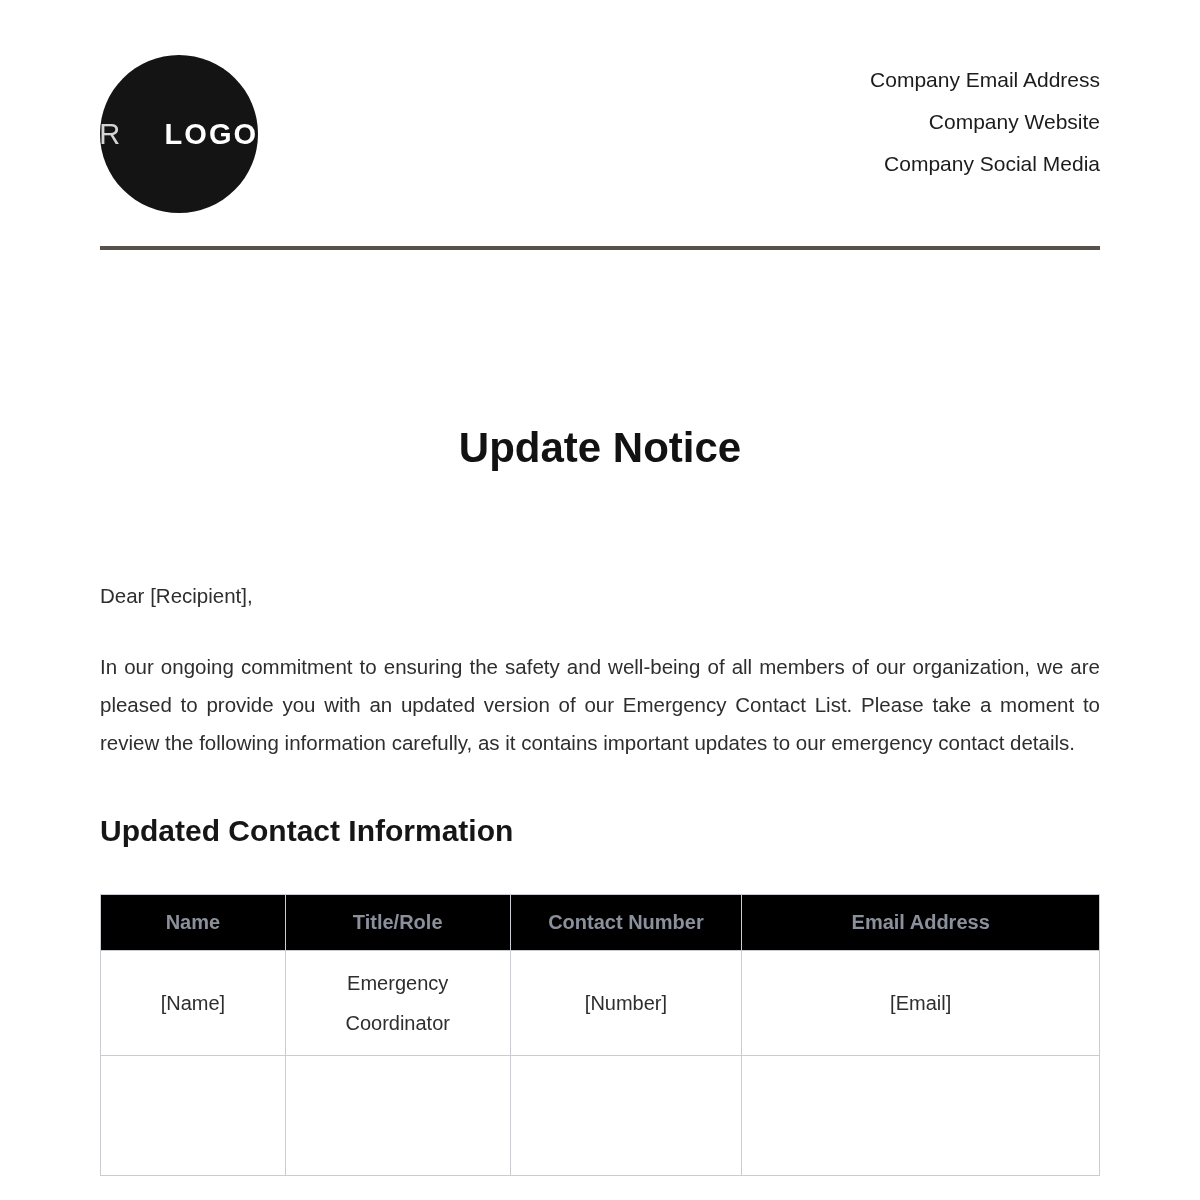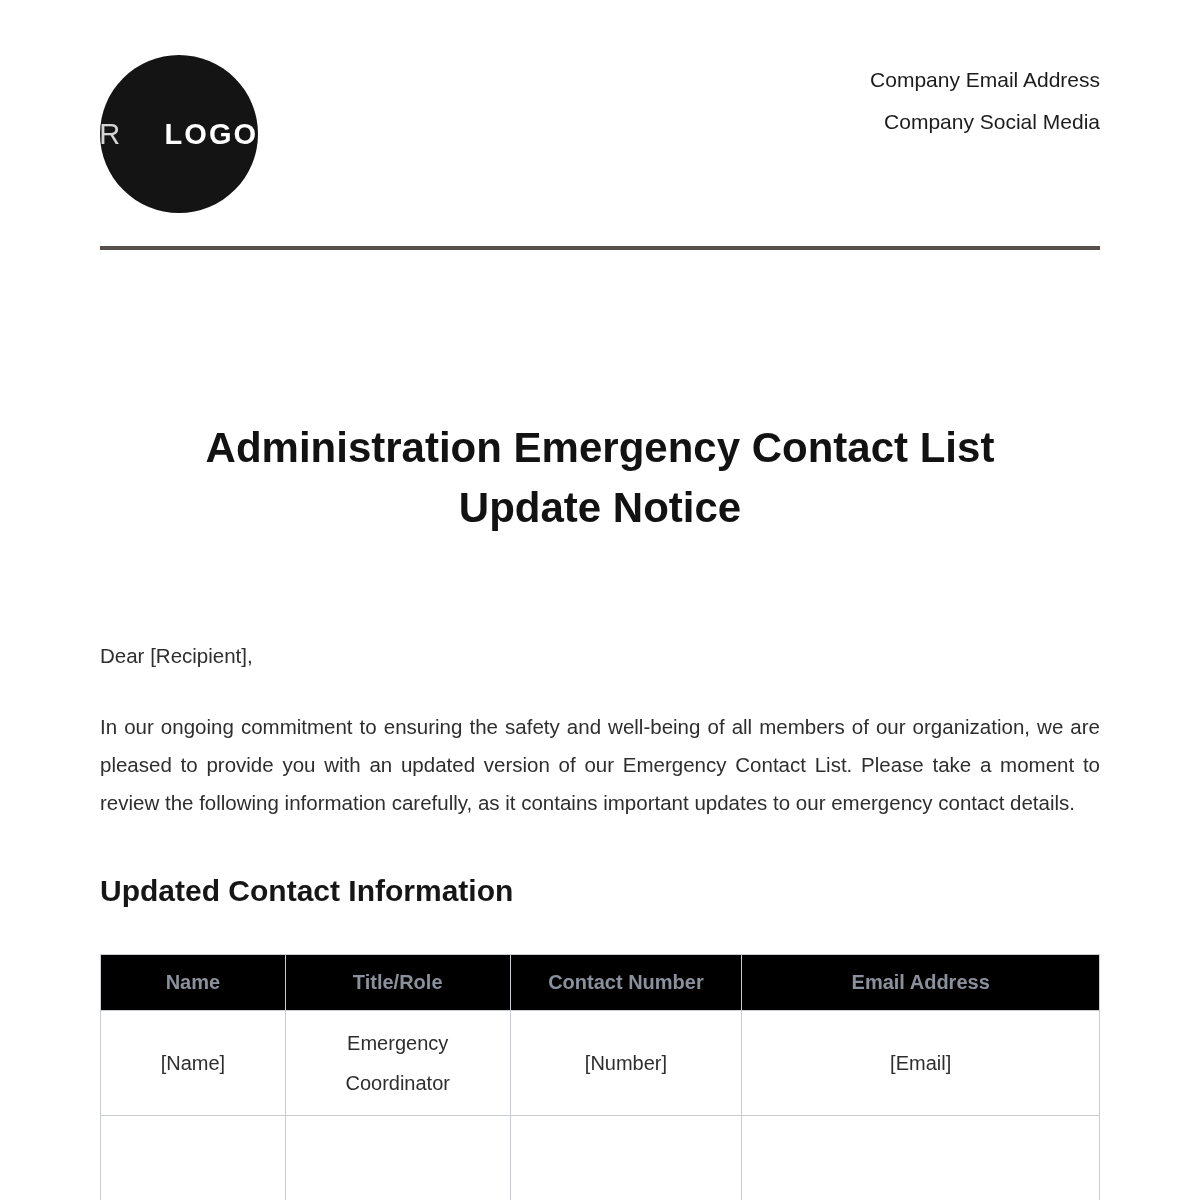--- a/index.html
+++ b/index.html
@@ -127,28 +127,28 @@
 
 <div class="page">
 
   <div class="letterhead">
     <div class="logo">
       <span class="logo-your">YOUR</span>
       <span class="logo-logo">LOGO</span>
     </div>
     <div class="company-info">
       <div>Company Email Address</div>
+      <div>Company Website</div>
       <div>Company Social Media</div>
     </div>
   </div>
 
   <div class="divider"></div>
 
   <h1 class="doc-title">
-    <span>Administration Emergency Contact List</span>
     <span>Update Notice</span>
   </h1>
 
   <p class="greeting">Dear [Recipient],</p>
 
   <p class="paragraph">In our ongoing commitment to ensuring the safety and well-being of all members of our organization, we are pleased to provide you with an updated version of our Emergency Contact List. Please take a moment to review the following information carefully, as it contains important updates to our emergency contact details.</p>
 
   <h2 class="section-heading">Updated Contact Information</h2>
 
   <table class="contact-table">

